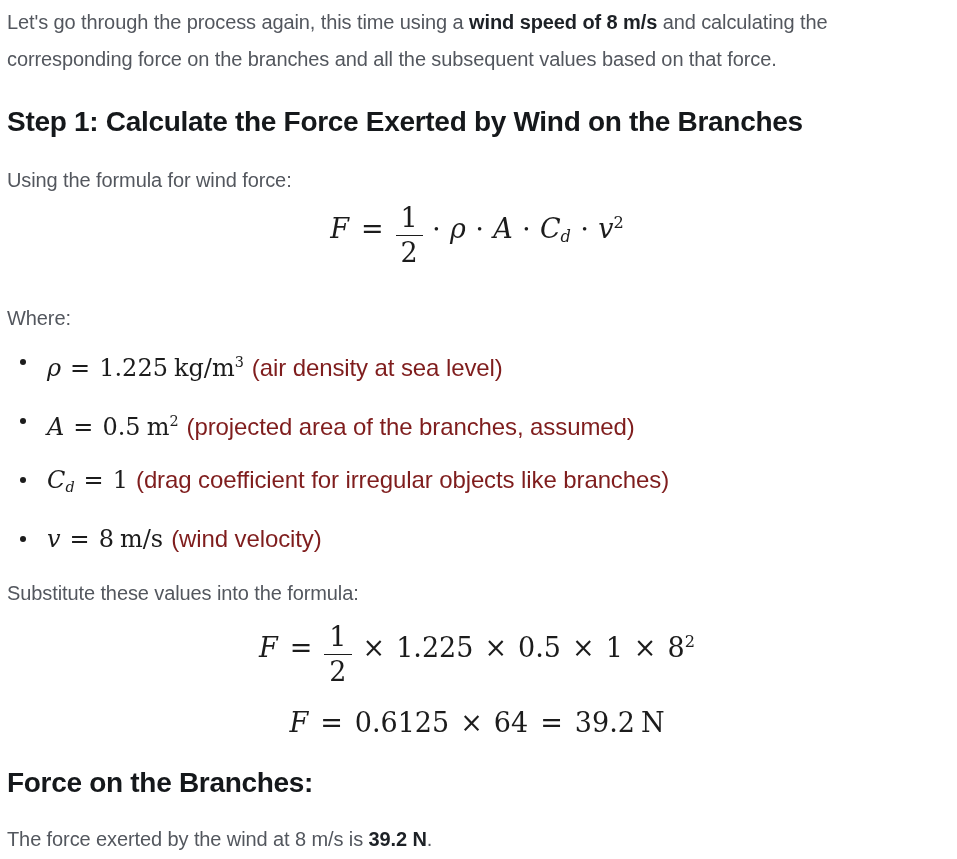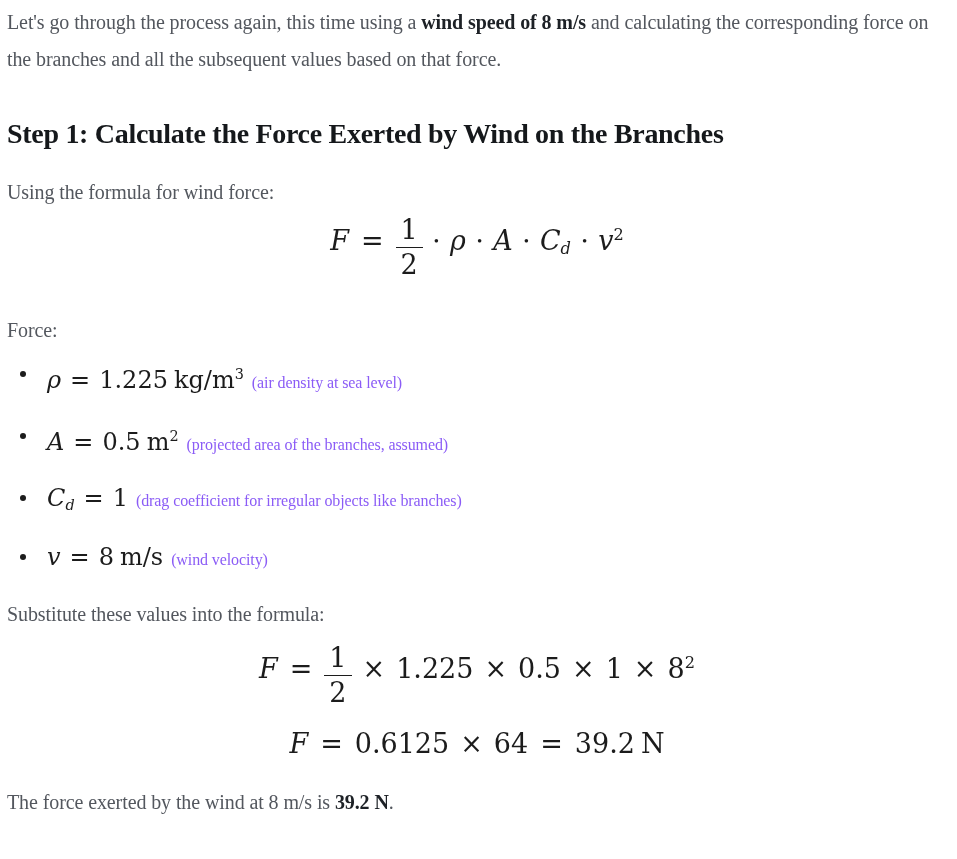--- a/index.html
+++ b/index.html
@@ -11,35 +11,34 @@
     overflow: hidden;
     font-family: "Liberation Sans", sans-serif;
     color: #53575e;
     padding: 4px 10px 0 7px;
   }
   p {
     font-size: 20px;
     line-height: 37px;
     margin: 0;
     letter-spacing: -0.1px;
-    font-family: Liberation Serif, serif;
   }
   p strong, .b {
     color: #1d2126;
     font-weight: 700;
   }
   h3 {
     font-size: 28px;
     line-height: 36px;
     font-weight: 700;
     color: #15181b;
     margin: 0;
     letter-spacing: -0.3px;
   }
-  .h-step1 { margin-top: 38px; font-family: Liberation Serif, serif; }
+  .h-step1 { margin-top: 26px; }
   .p-using { margin-top: 22px; }
   .p-where { margin-top: 30px; }
   .p-substitute { margin-top: 15px; }
   .h-force { margin-top: 22px; }
   .p-final { margin-top: 20px; }
 
   
   .math { font-family: "DejaVu Serif", "Liberation Serif", serif; color: #1c1c1c; }
   .mi { font-style: italic; }
   .mn, .munit { font-style: normal; }
@@ -98,51 +97,52 @@
     left: -27px;
     top: 14px;
     width: 6px;
     height: 6px;
     border-radius: 50%;
     background: #1c1c1c;
   }
   .imath { font-size: 24px; text-align: right; }
   .imath .mo-eq { margin: 0 9px; font-style: normal; }
   .note {
-    font-family: Liberation Serif, serif;
-    font-size: 16px;
-    color: #8b5cf6;
+    font-family: Liberation Sans, sans-serif;
+    font-size: 24px;
+    color: #7f1d1d;
     margin-left: 8px;
     letter-spacing: -0.1px;
   }
 </style>
 </head>
 <body>
 
 <div>
 
   <p class="p-intro"><span>Let's go through the process again, this time using a </span><strong>wind speed of 8 m/s</strong><span> and calculating the corresponding force on the branches and all the subsequent values based on that force.</span></p>
 
   <h3 class="h-step1">Step 1: Calculate the Force Exerted by Wind on the Branches</h3>
 
   <p class="p-using">Using the formula for wind force:</p>
 
   <div class="math math-display f1"><span class="mi">F</span><span class="mo-eq">=</span><span class="frac"><span class="fnum">1</span><span class="fden">2</span></span><span class="mo-cdot">⋅</span><span class="mi">ρ</span><span class="mo-cdot">⋅</span><span class="mi">A</span><span class="mo-cdot">⋅</span><span class="mi">C</span><span class="msub">d</span><span class="mo-cdot">⋅</span><span class="mi">v</span><span class="msup">2</span></div>
 
-  <p class="p-where">Force:</p>
+  <p class="p-where">Where:</p>
 
   <ul>
     <li><span class="math imath"><span class="mi">ρ</span><span class="mo-eq">=</span><span class="mn">1.225</span><span class="munit">kg/m</span><span class="msup">3</span></span><span class="note">(air density at sea level)</span></li>
     <li><span class="math imath"><span class="mi">A</span><span class="mo-eq">=</span><span class="mn">0.5</span><span class="munit">m</span><span class="msup">2</span></span><span class="note">(projected area of the branches, assumed)</span></li>
     <li><span class="math imath"><span class="mi">C</span><span class="msub">d</span><span class="mo-eq">=</span><span class="mn">1</span></span><span class="note">(drag coefficient for irregular objects like branches)</span></li>
     <li><span class="math imath"><span class="mi">v</span><span class="mo-eq">=</span><span class="mn">8</span><span class="munit">m/s</span></span><span class="note">(wind velocity)</span></li>
   </ul>
 
   <p class="p-substitute">Substitute these values into the formula:</p>
 
   <div class="math math-display f2"><span class="mi">F</span><span class="mo-eq">=</span><span class="frac"><span class="fnum">1</span><span class="fden">2</span></span><span class="mo-times">×</span><span class="mn">1.225</span><span class="mo-times">×</span><span class="mn">0.5</span><span class="mo-times">×</span><span class="mn">1</span><span class="mo-times">×</span><span class="mn">8</span><span class="msup">2</span></div>
 
   <div class="math math-display f3"><span class="mi">F</span><span class="mo-eq">=</span><span class="mn">0.6125</span><span class="mo-times">×</span><span class="mn">64</span><span class="mo-eq">=</span><span class="mn">39.2</span><span class="munit">N</span></div>
 
+  <h3 class="h-force">Force on the Branches:</h3>
 
   <p class="p-final"><span>The force exerted by the wind at 8 m/s is </span><strong>39.2 N</strong><span>.</span></p>
 
 </div>
 
 </body></html>

